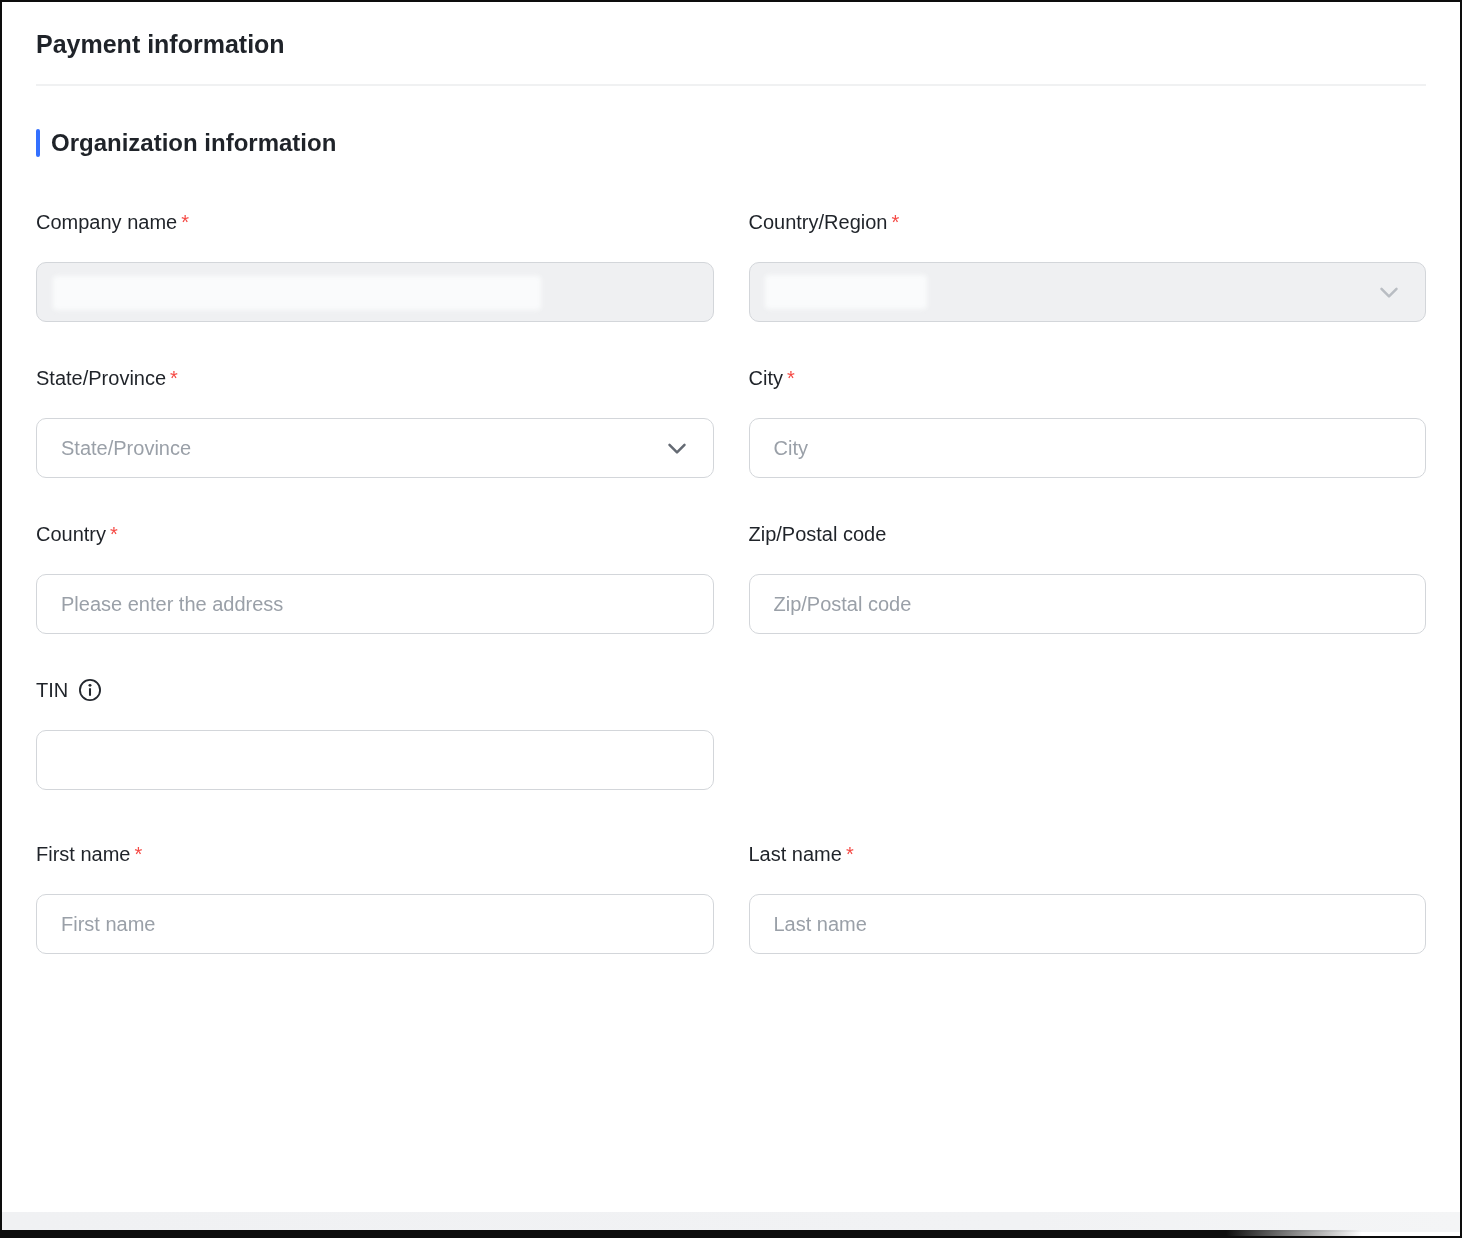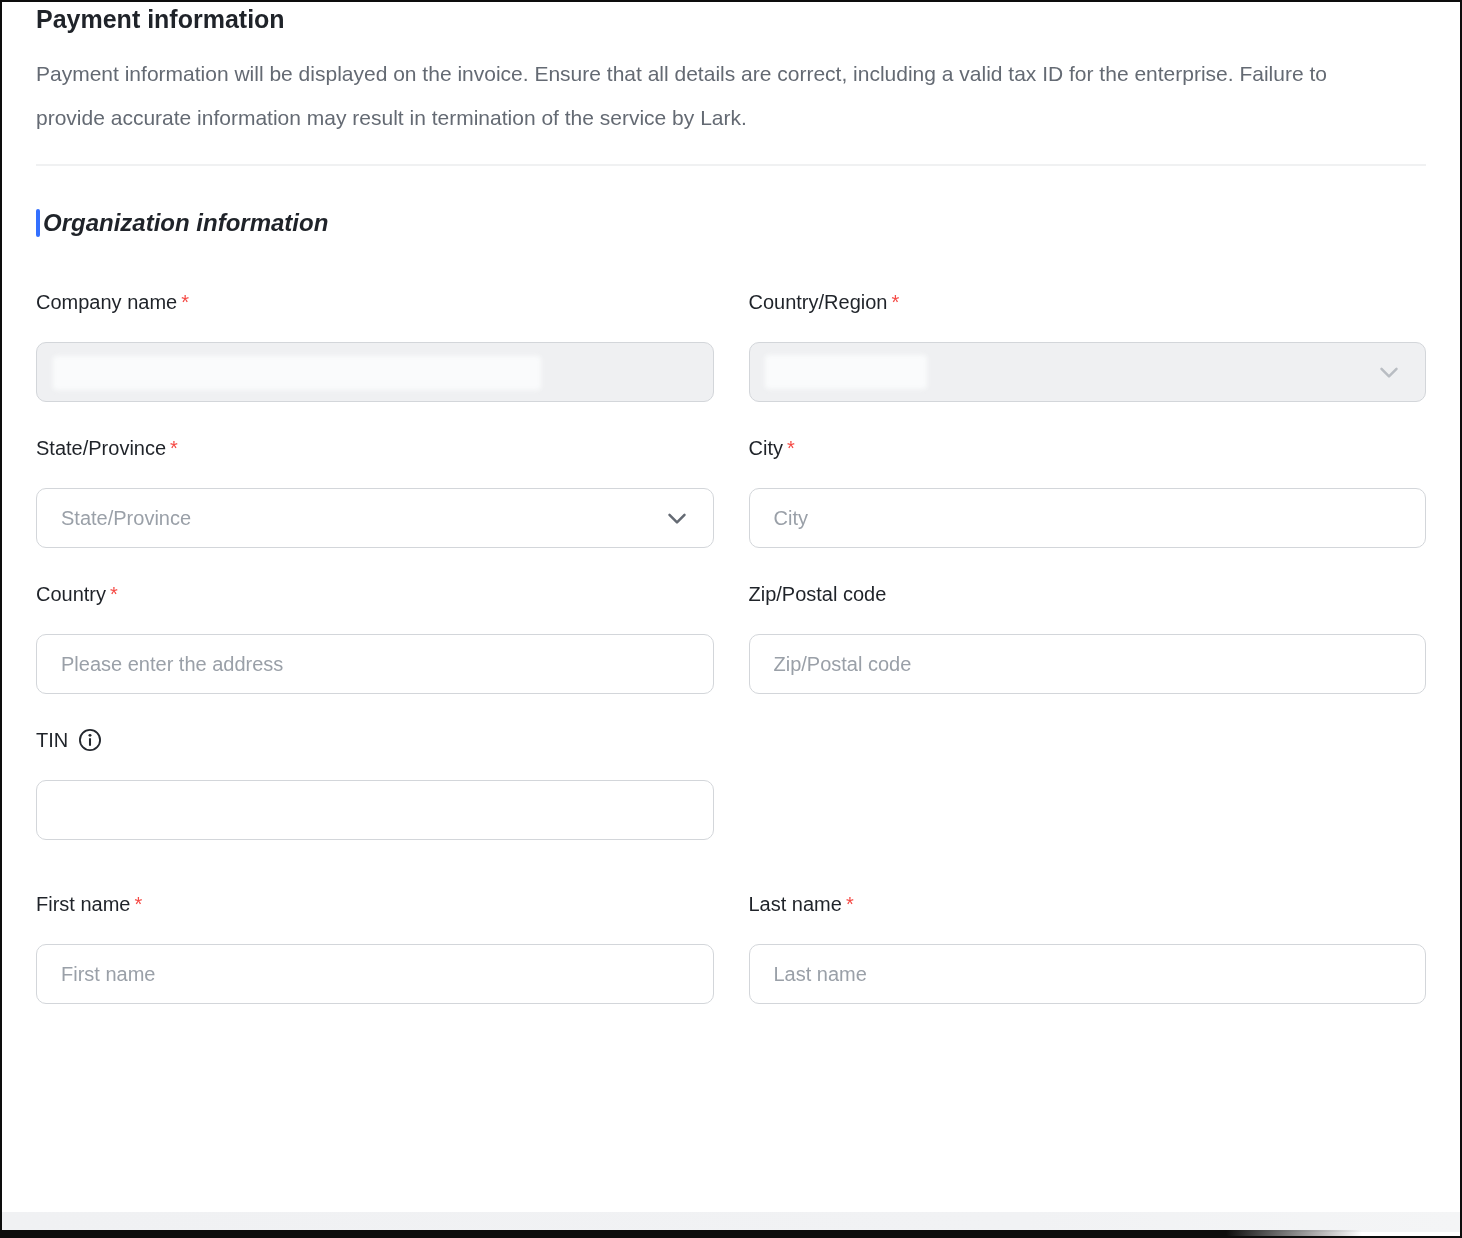--- a/index.html
+++ b/index.html
@@ -10,21 +10,21 @@
     background: #ffffff;
     border: 2px solid #0d0d0d;
     position: relative;
     overflow: hidden;
     font-family: "Liberation Sans", "DejaVu Sans", sans-serif;
     color: #1f2329;
   }
   .content { padding: 0 34px; }
 
   .page-title {
-    margin-top: 1px;
+    margin-top: 26px;
     font-size: 25px;
     font-weight: 600;
     line-height: 32px;
     color: #1f2329;
   }
   .page-desc {
     margin-top: 17px;
     width: 1348px;
     font-size: 21px;
     line-height: 44px;
@@ -33,22 +33,21 @@
   }
   .divider {
     margin-top: 24px;
     height: 2px;
     background: #f0f1f2;
   }
 
   .section-heading {
     display: flex;
     align-items: center;
-    gap: 3px;
-    font-style: italic;
+    gap: 11px;
   }
   .section-heading.org { margin-top: 42px; }
   .section-heading.bill { margin-top: 76px; }
   .accent-bar {
     width: 4px;
     height: 28px;
     border-radius: 2px;
     background: #3370ff;
     flex: 0 0 auto;
   }
@@ -58,21 +57,21 @@
     line-height: 30px;
     color: #1f2329;
   }
 
   .form-row {
     display: grid;
     grid-template-columns: 1fr 1fr;
     column-gap: 35px;
   }
   .form-row.r1 { margin-top: 51px; }
-  .form-row.r  { margin-top: 33px; }
+  .form-row.r  { margin-top: 43px; }
 
   .field-label {
     font-size: 20px;
     font-weight: 500;
     line-height: 26px;
     color: #1f2329;
     display: flex;
     align-items: center;
   }
   .asterisk {
@@ -155,21 +154,20 @@
     width: 1360px;
     background: linear-gradient(90deg, #0d0d0d 90%, rgba(13,13,13,0) 100%);
   }
 </style>
 </head>
 <body>
 
 <div class="content">
 
   <div class="page-title">Payment information</div>
-  <div class="page-desc">Payment information will be displayed on the invoice. Ensure that all details are correct, including a valid tax ID for the enterprise. Failure to provide accurate information may result in termination of the service by Lark.</div>
 
   <div class="divider"></div>
 
   <div class="section-heading org">
     <div class="accent-bar"></div>
     <div class="section-heading-text">Organization information</div>
   </div>
 
   <div class="form-row r1">
     <div class="field">

